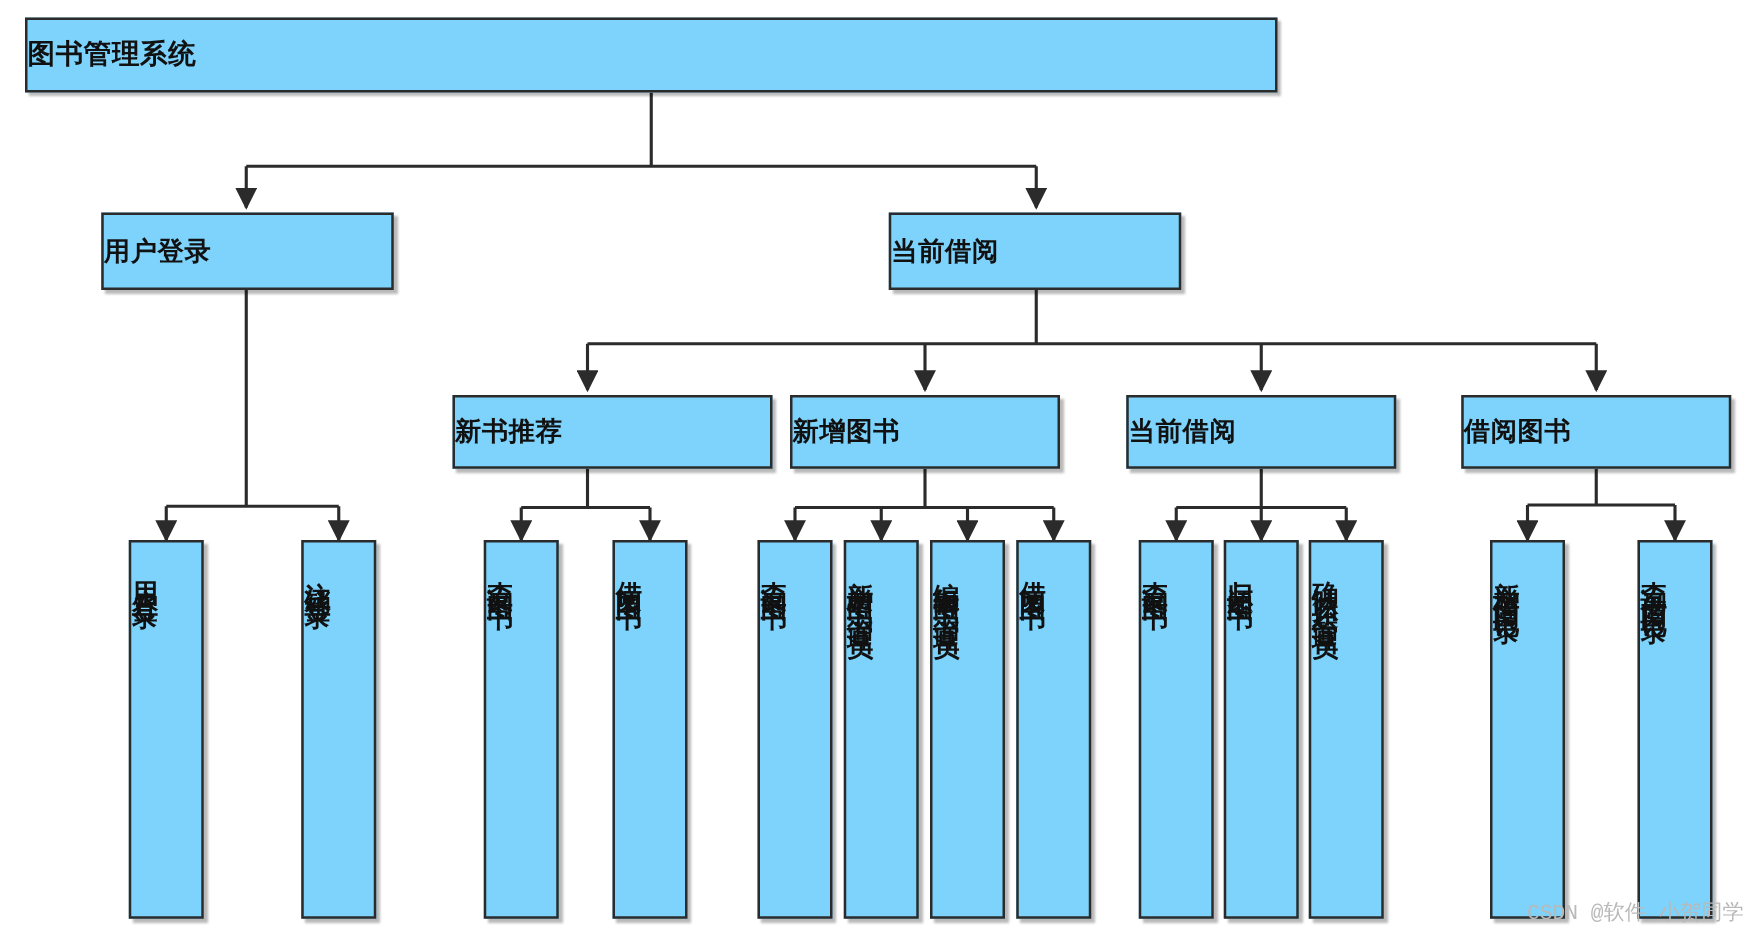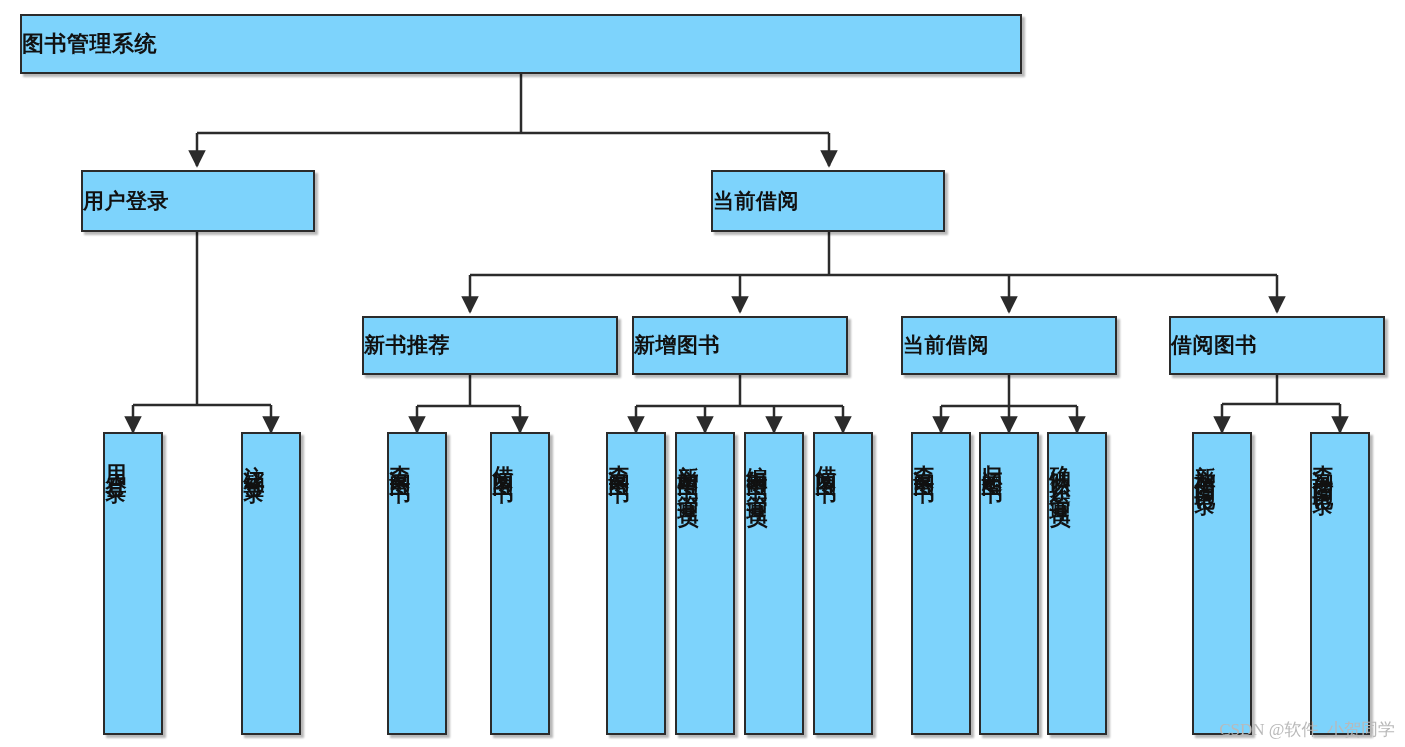--- a/index.html
+++ b/index.html
@@ -64,21 +64,21 @@
     line-height: 1;
   }
   .watermark {
     position: absolute;
     right: 10px;
     bottom: 6px;
     font-size: 17px;
     color: #b9b9b9;
     z-index: 5;
     white-space: nowrap;
-    font-family: Liberation Serif, serif;
+    font-family: Liberation Mono, monospace;
   }
 </style>
 </head>
 <body>
 
 <div id="diagram-root">
 
   <svg id="edges" viewBox="0 0 1405 747" xmlns="http://www.w3.org/2000/svg">
     <defs>
       <marker id="arrow" viewBox="0 0 10 10" refX="9" refY="5" markerWidth="7" markerHeight="7" orient="auto-start-reverse">

